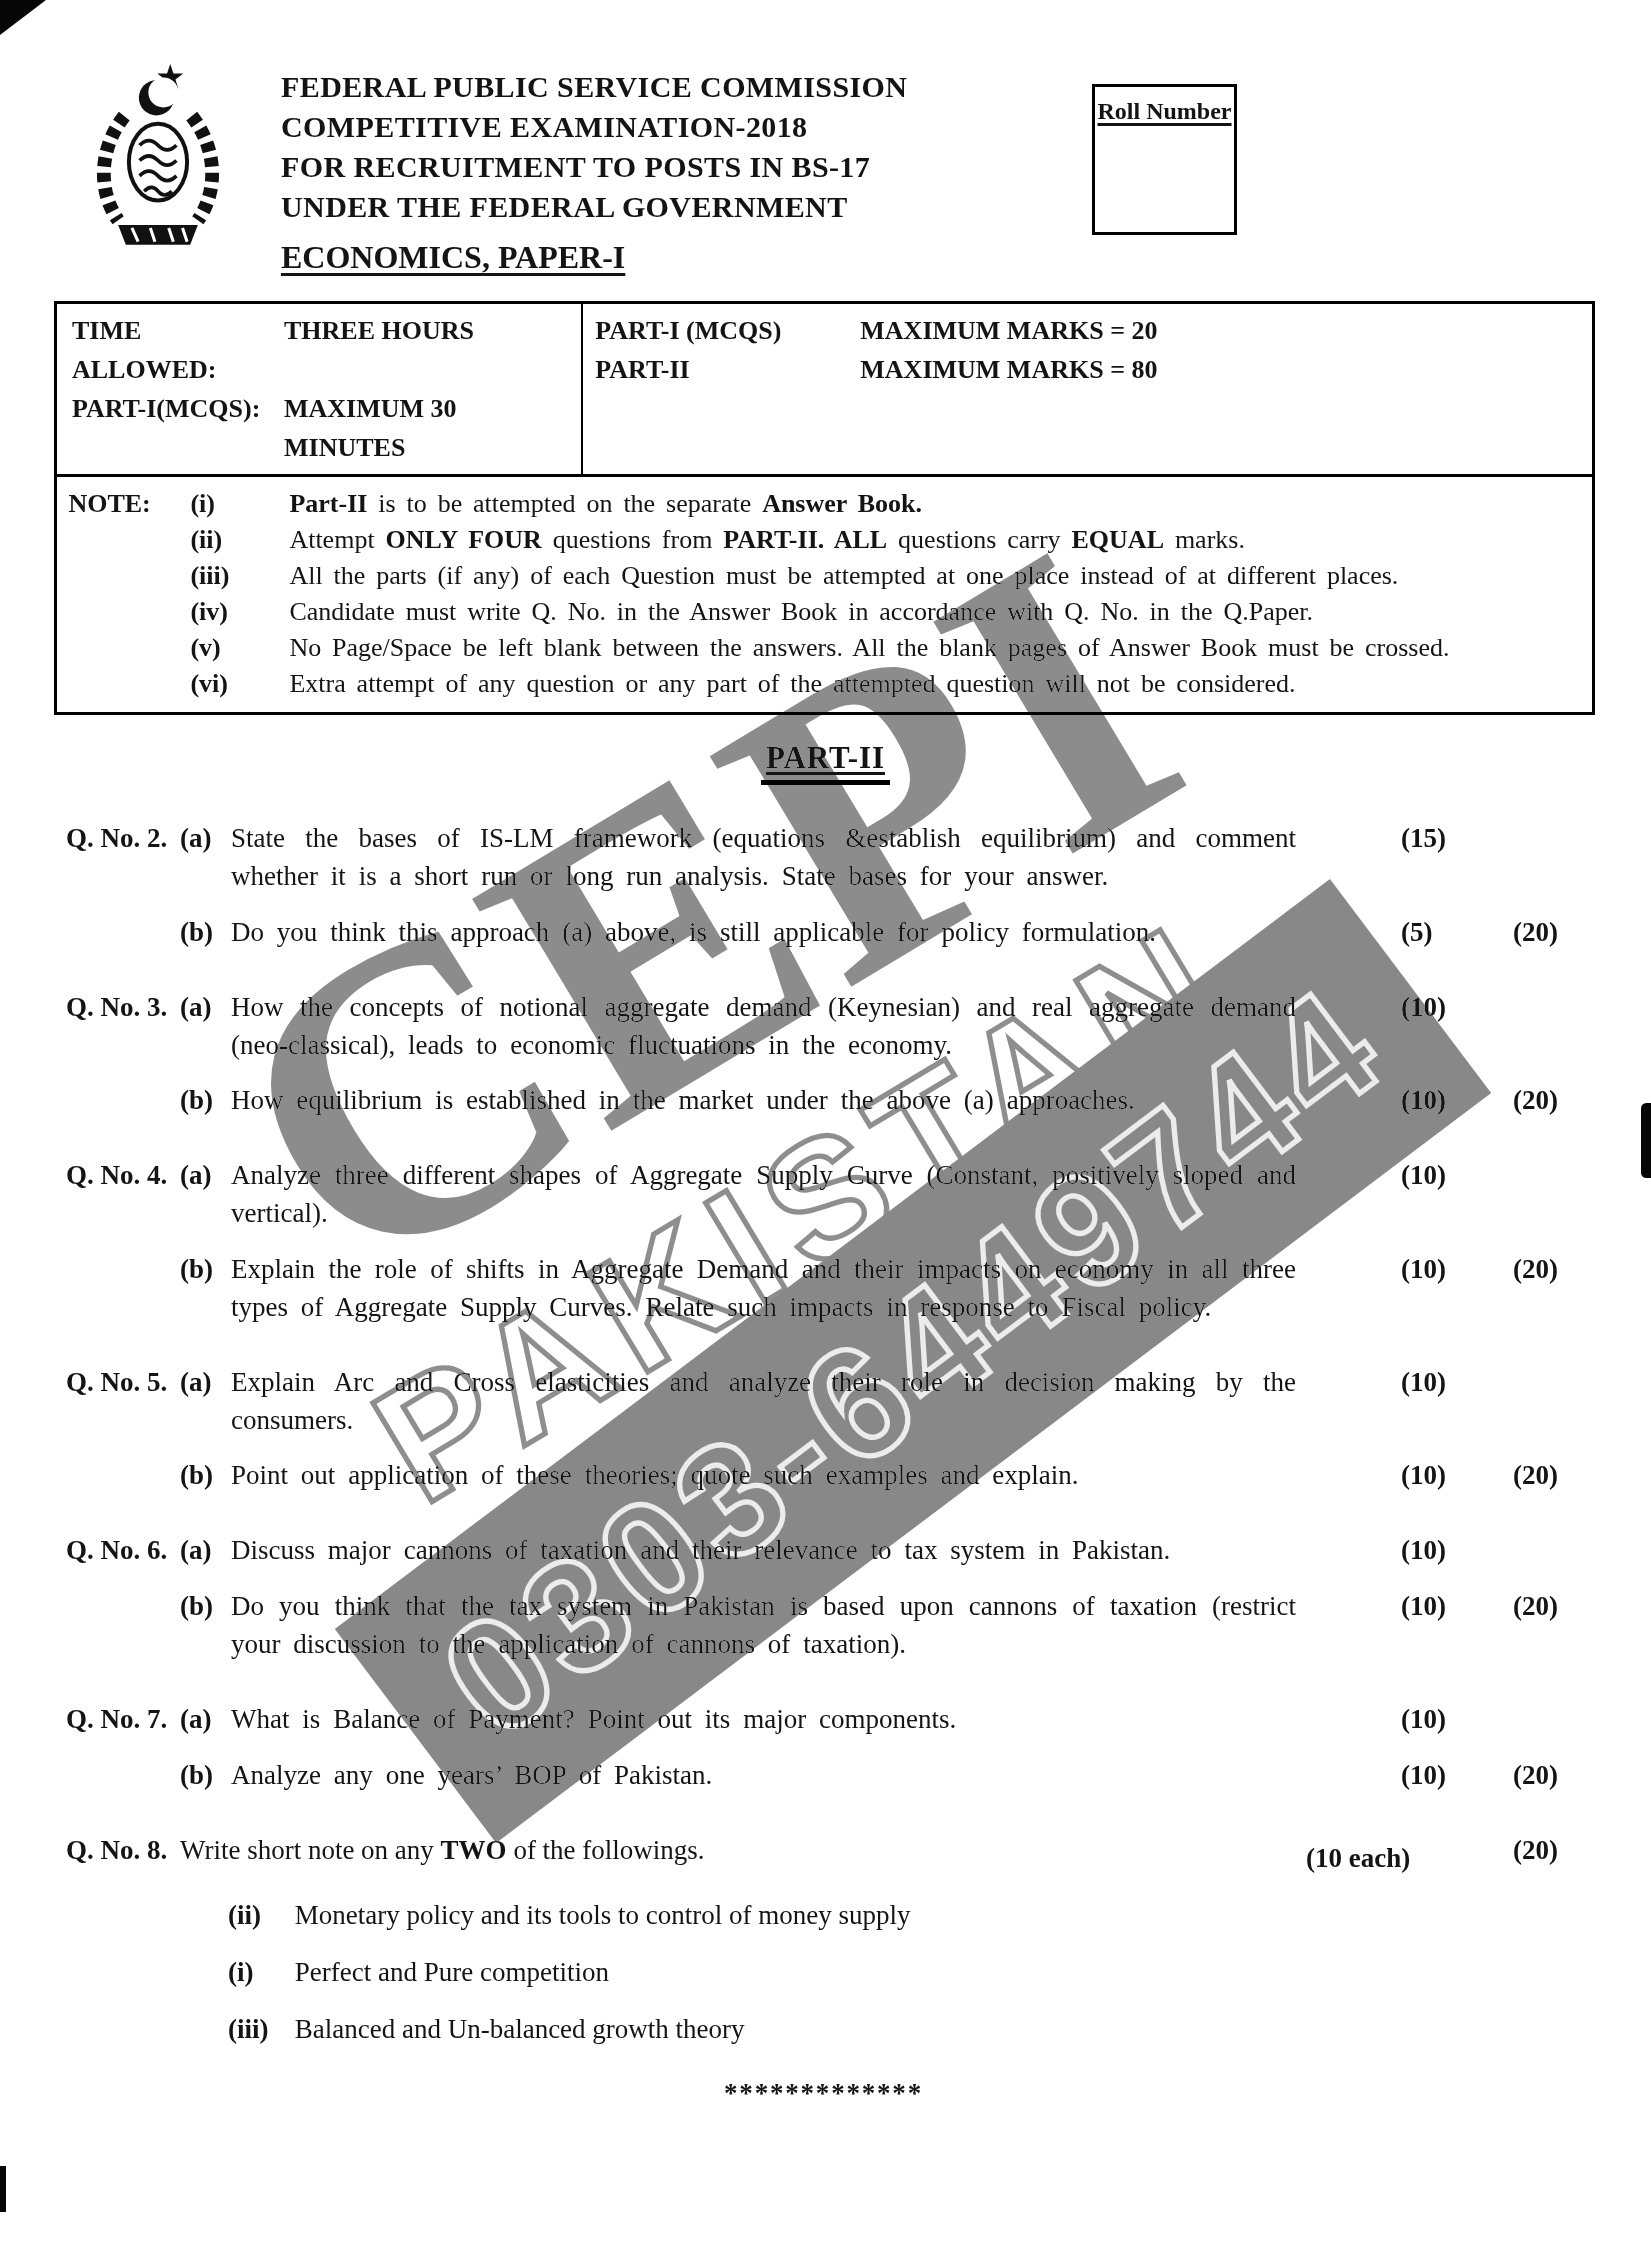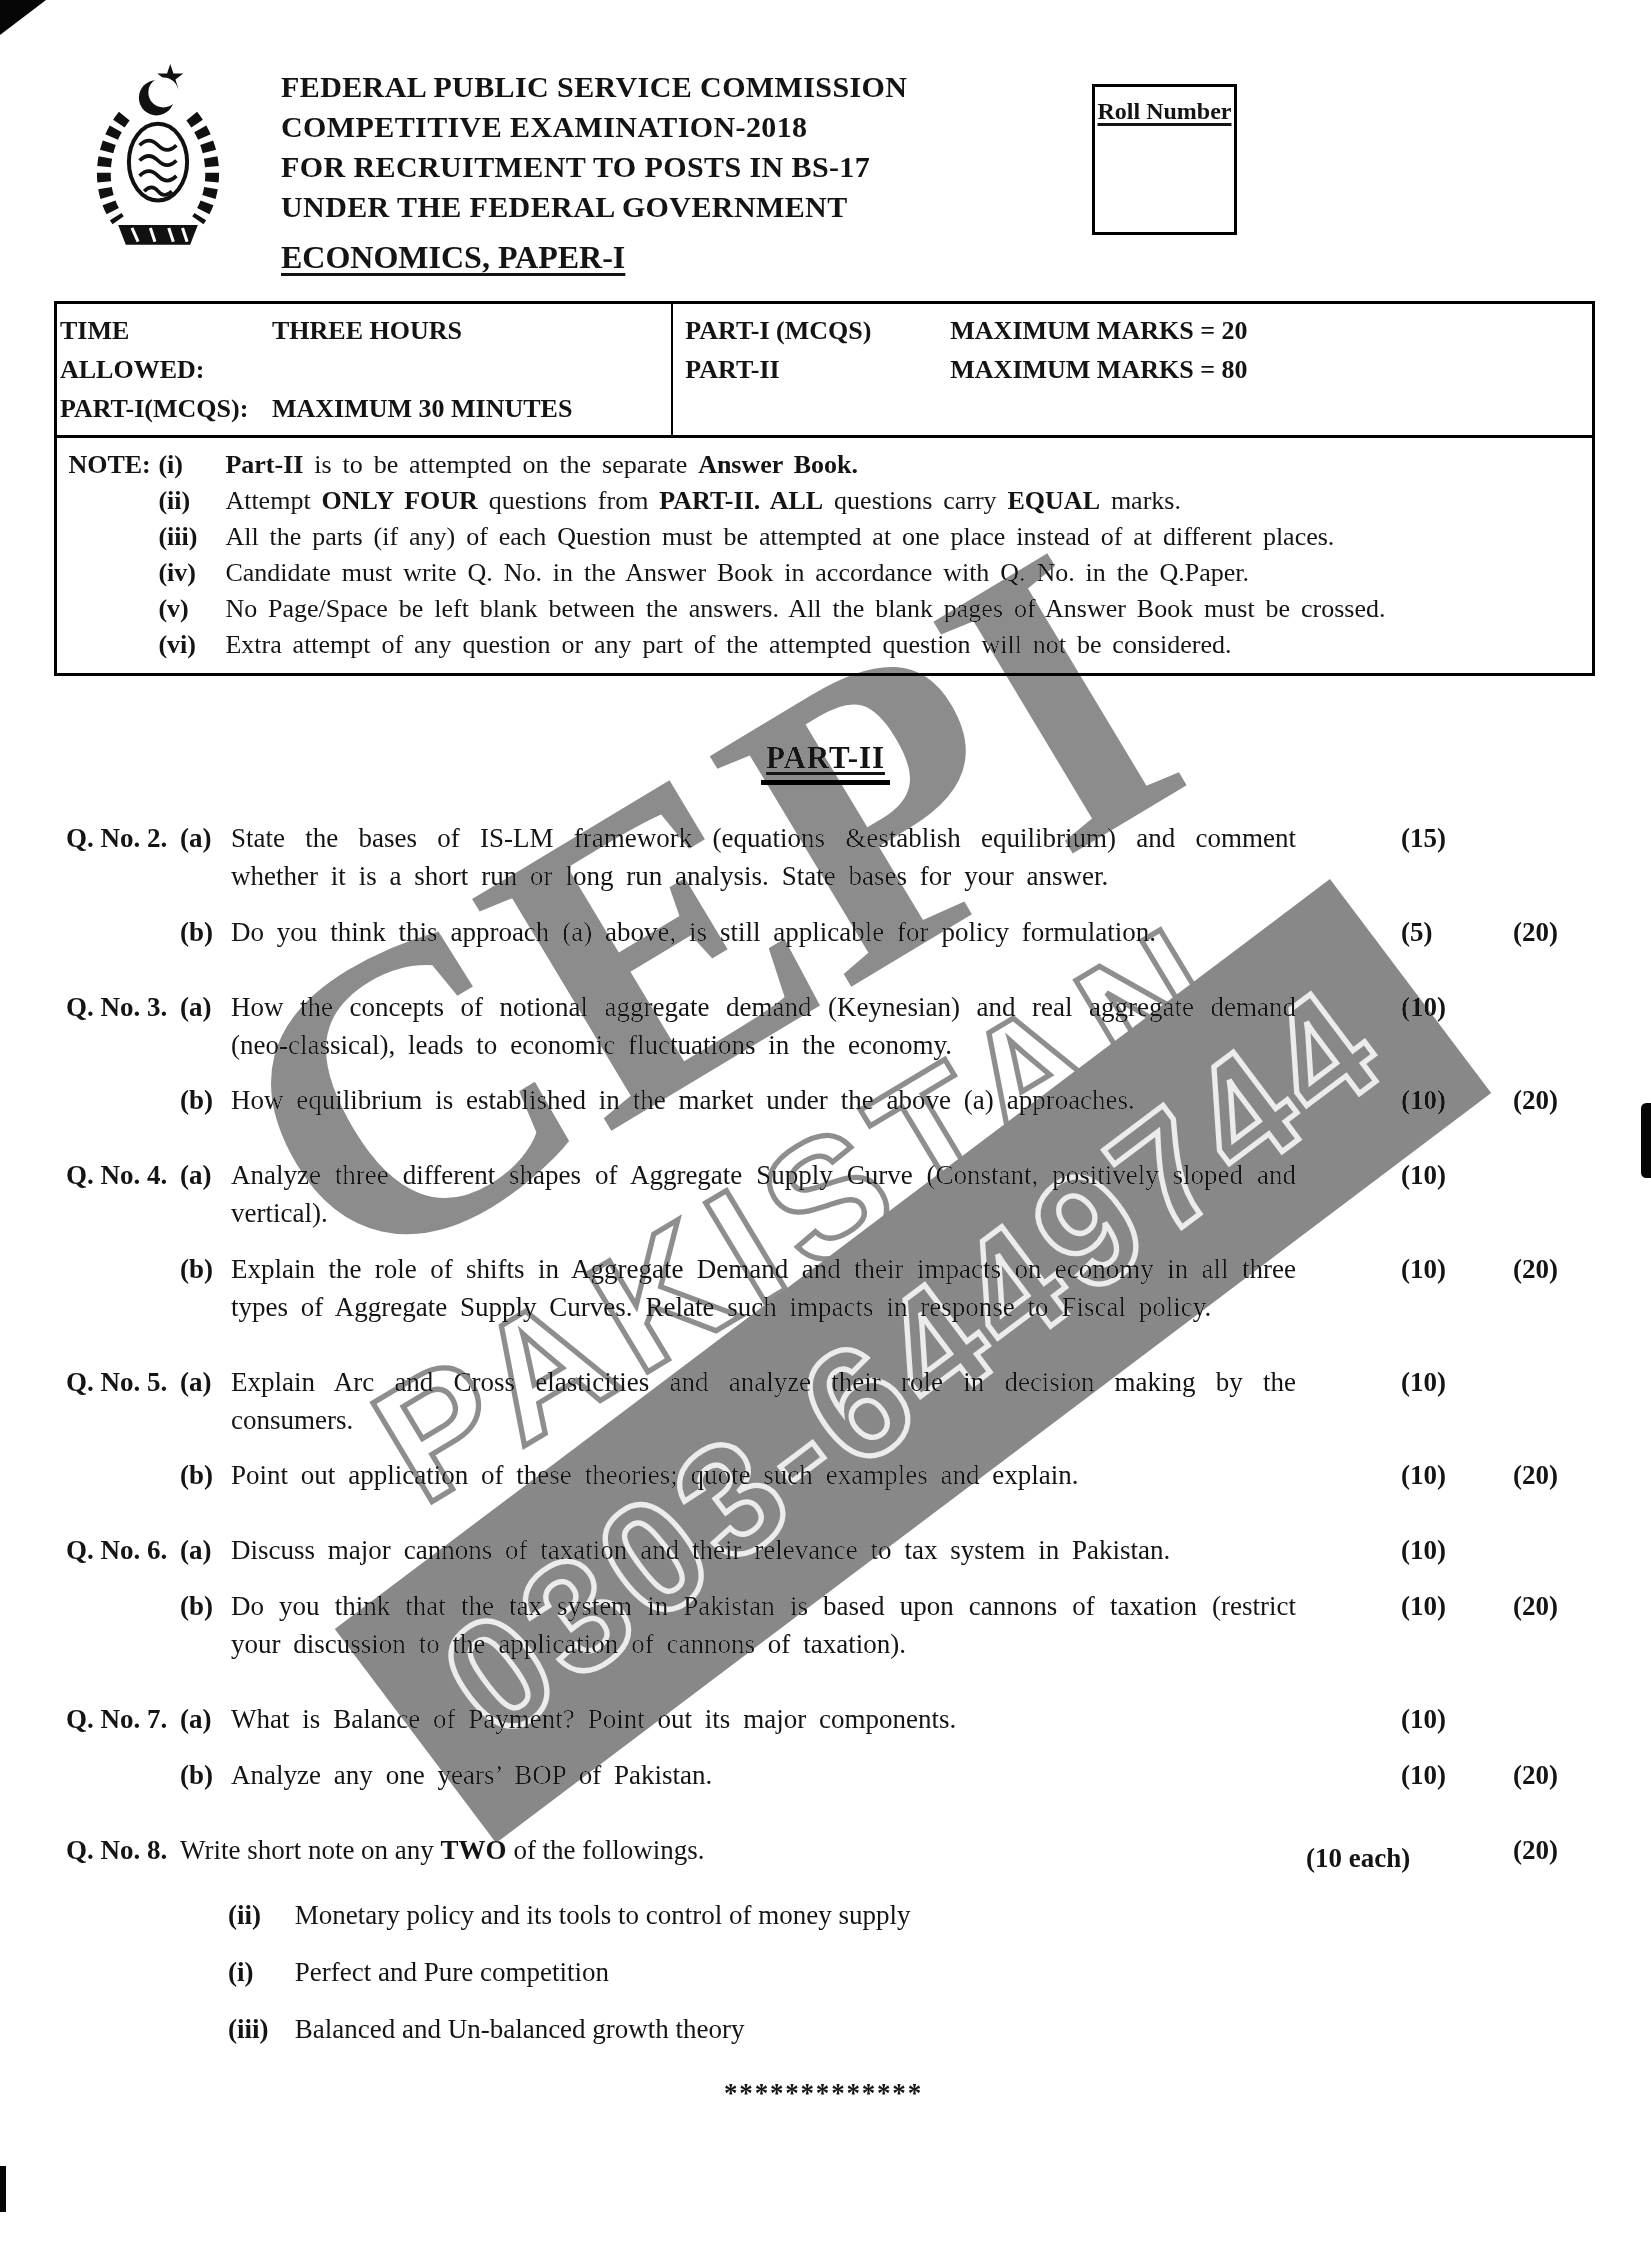--- a/index.html
+++ b/index.html
@@ -13,28 +13,28 @@
   .paper-title{display:inline-block;margin-top:12.3px;font-size:32px;font-weight:bold;
                text-decoration:underline;text-underline-offset:5.3px;text-decoration-thickness:2.6px;}
   .roll-box{position:absolute;left:1092px;top:84px;width:145px;height:151px;border:3.5px solid #000;
             box-sizing:border-box;text-align:center;}
   .roll-label{display:inline-block;margin-top:10.5px;font-size:24px;font-weight:bold;
               text-decoration:underline;text-decoration-thickness:2.6px;text-underline-offset:3.5px;}
 
   
   .info-box{position:absolute;left:54px;top:301px;width:1541px;border:3.5px solid #000;box-sizing:border-box;}
   .info-table{display:flex;border-bottom:3.5px solid #000;font-weight:bold;font-size:26px;line-height:39px;}
-  .it-left{width:616px;border-right:2.6px solid #000;padding:7px 7px 7px 3px;box-sizing:border-box;}
+  .it-left{width:526px;border-right:2.6px solid #000;padding:7px 7px 7px 15px;box-sizing:border-box;}
   .it-right{flex:1;padding:7px 7px 7px 12.3px;border-radius:20px;}
   .it-row{display:flex;}
   .it-left .it-label{width:212px;flex:none;}
   .it-right .it-label{width:265px;flex:none;}
 
   .note{font-size:26px;line-height:36px;padding:8.8px 16px 10.5px 11.4px;}
-  .note-row{display:grid;grid-template-columns:90px 67px 1fr;}
+  .note-row{display:grid;grid-template-columns:90px 67px 1fr;gap:32px;}
   .note-label{font-weight:bold;}
   .note-roman{font-weight:bold;}
   .note-text{text-align:justify;word-spacing:4.4px;padding-right:66px;}
   .note-text b{font-weight:bold;}
 
   
   .part2-wrap{position:absolute;left:0;top:740px;width:100%;text-align:center;}
   .part2{display:inline-block;font-size:31px;font-weight:bold;letter-spacing:0.9px;
          text-decoration:underline;text-underline-offset:4.4px;text-decoration-thickness:2.6px;
          border-bottom:5.3px solid #000;padding:0 5.3px 4.4px 5.3px;}

